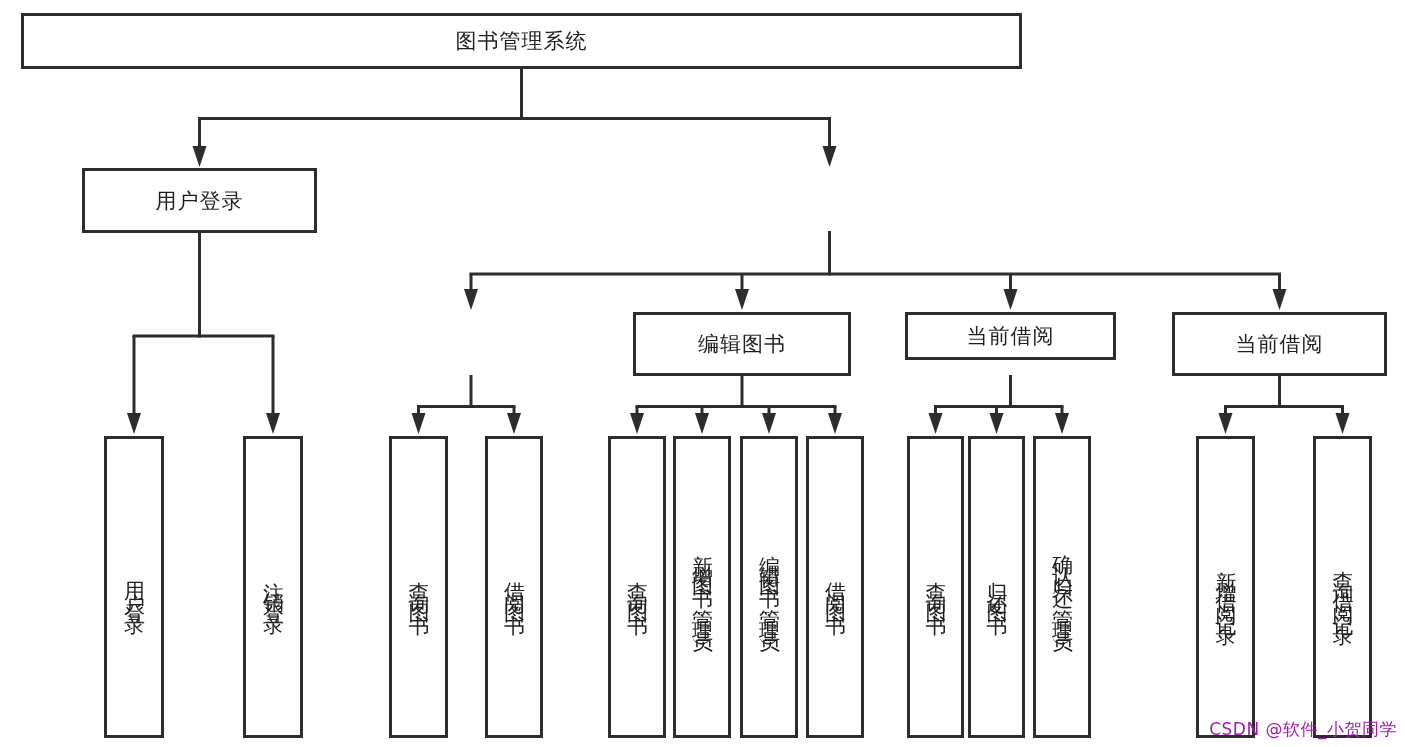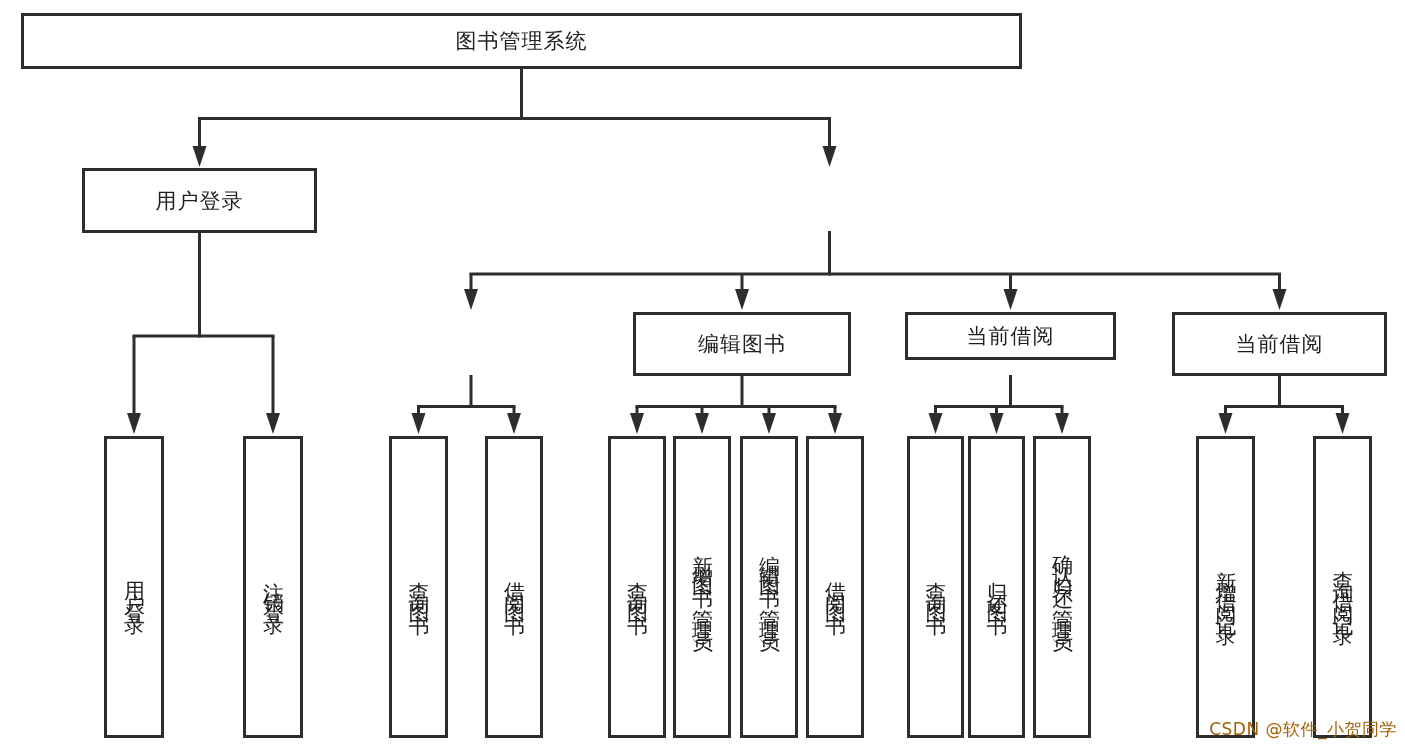--- a/index.html
+++ b/index.html
@@ -32,21 +32,21 @@
     font-size:21px;
     letter-spacing:11px;
     line-height:1;
     white-space:nowrap;
   }
   .watermark {
     position:absolute;
     right:8px;
     bottom:6px;
     font-size:17px;
-    color:#a16207;
+    color:#a21caf;
     letter-spacing:0.5px;
     white-space:nowrap;
   }
 </style>
 </head>
 <body>
 
 <div class="canvas">
 
   <svg class="wires" width="1405" height="747" viewBox="0 0 1405 747">

